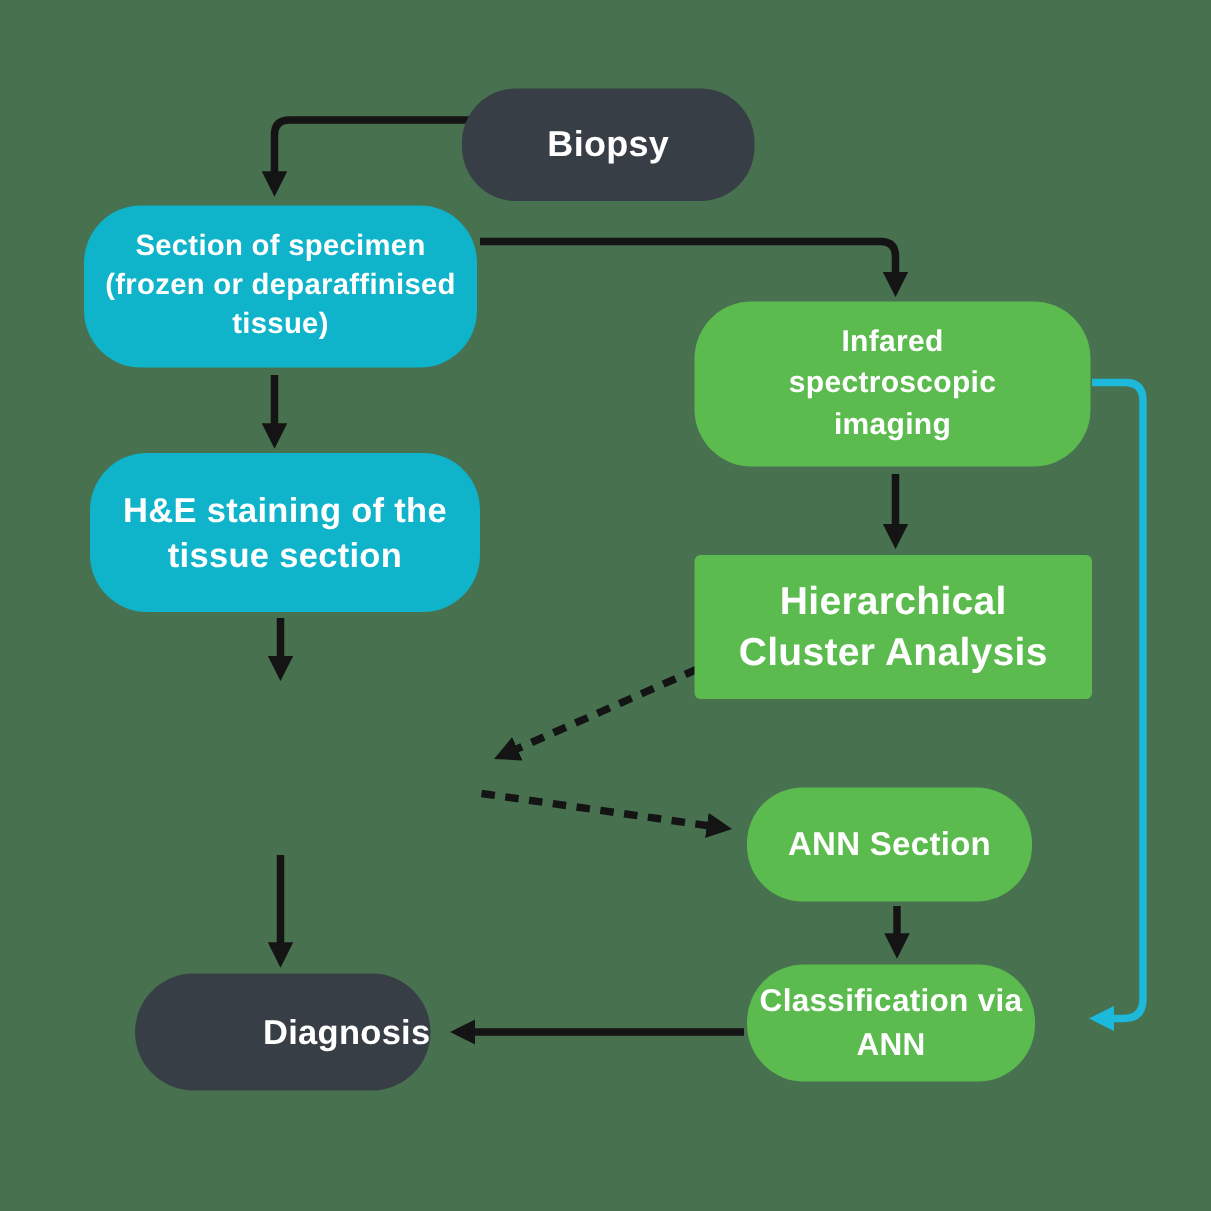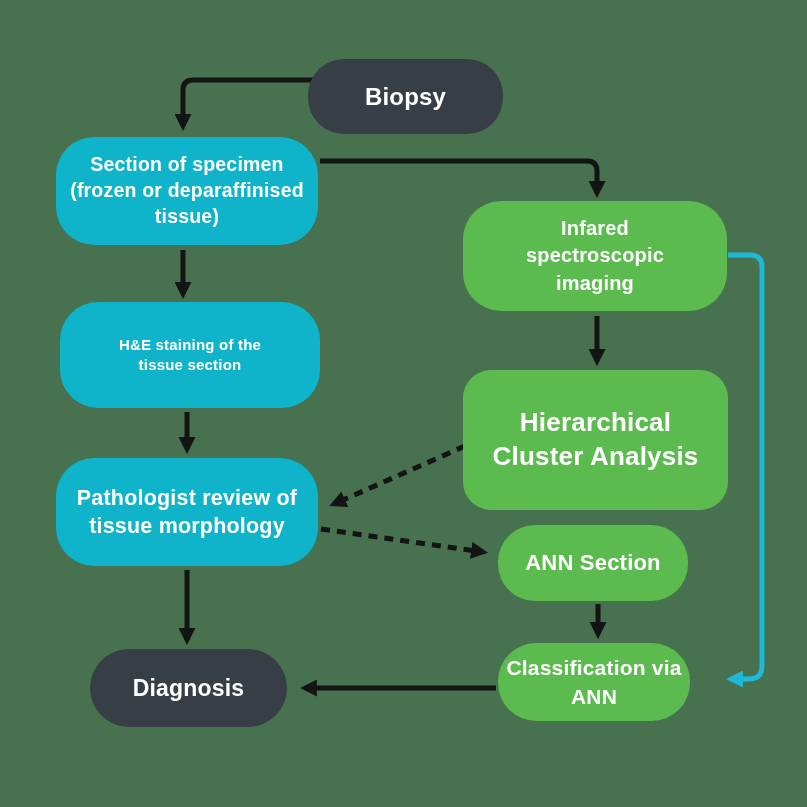--- a/index.html
+++ b/index.html
@@ -23,26 +23,26 @@
     white-space: pre-line;
     letter-spacing: 0.2px;
   }
   .dark  { background: var(--dark,  #383e46); }
   .cyan  { background: var(--cyan,  #0fb3ca); }
   .green { background: var(--green, #5cbb4e); }
 
   .n-biopsy         { left: 308px; top: 59px;  width: 195px; height: 75px;  border-radius: 36px; font-size: 24px; }
   .n-section        { left: 56px;  top: 137px; width: 262px; height: 108px; border-radius: 38px; font-size: 19.5px; line-height: 1.32; }
   .n-infrared       { left: 463px; top: 201px; width: 264px; height: 110px; border-radius: 38px; font-size: 20px;   line-height: 1.38; }
-  .n-he             { left: 60px;  top: 302px; width: 260px; height: 106px; border-radius: 38px; font-size: 15px; line-height: 1.32; }
-  .n-hca            { left: 463px; top: 370px; width: 265px; height: 140px; border-radius: 28px; font-size: 26px;   line-height: 1.3; }
+  .n-he             { left: 60px;  top: 302px; width: 260px; height: 106px; border-radius: 38px; font-size: 23px; line-height: 1.32; }
+  .n-hca            { left: 463px; top: 370px; width: 265px; height: 96px; border-radius: 4px; font-size: 26px;   line-height: 1.3; }
   .n-pathologist    { left: 56px;  top: 458px; width: 262px; height: 108px; border-radius: 38px; font-size: 21.5px; line-height: 1.32; }
   .n-ann            { left: 498px; top: 525px; width: 190px; height: 76px;  border-radius: 37px; font-size: 22px; }
   .n-classification { left: 498px; top: 643px; width: 192px; height: 78px;  border-radius: 38px; font-size: 21px; line-height: 1.4; }
-  .n-diagnosis      { left: 90px;  top: 649px; width: 197px; height: 78px;  border-radius: 39px; font-size: 23px; }
+  .n-diagnosis      { left: 90px;  top: 649px; width: 197px; height: 78px;  border-radius: 39px; font-size: 23px; justify-content: flex-end; }
 </style>
 </head>
 <body>
 
 <div class="canvas">
 
   <svg class="arrows" width="807" height="807" viewBox="0 0 807 807" aria-hidden="true">
     <defs>
       <marker id="arrow-black" viewBox="0 0 10 10" refX="7" refY="5" markerWidth="3.4" markerHeight="3.4" orient="auto-start-reverse">
         <path d="M0 0 L10 5 L0 10 z" fill="var(--arrow-black, #141414)"></path>
@@ -85,24 +85,20 @@
   <div class="node cyan n-he">
     <span>H&amp;E staining of the
 tissue section</span>
   </div>
 
   <div class="node green n-hca">
     <span>Hierarchical
 Cluster Analysis</span>
   </div>
 
-  <div class="node cyan n-pathologist">
-    <span>Pathologist review of
-tissue morphology</span>
-  </div>
 
   <div class="node green n-ann">
     <span>ANN Section</span>
   </div>
 
   <div class="node green n-classification">
     <span>Classification via
 ANN</span>
   </div>
 

